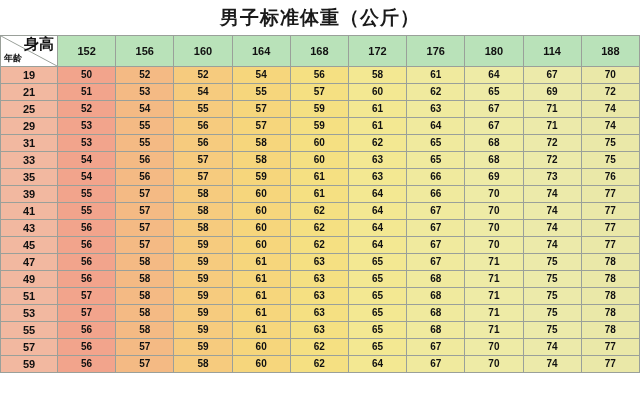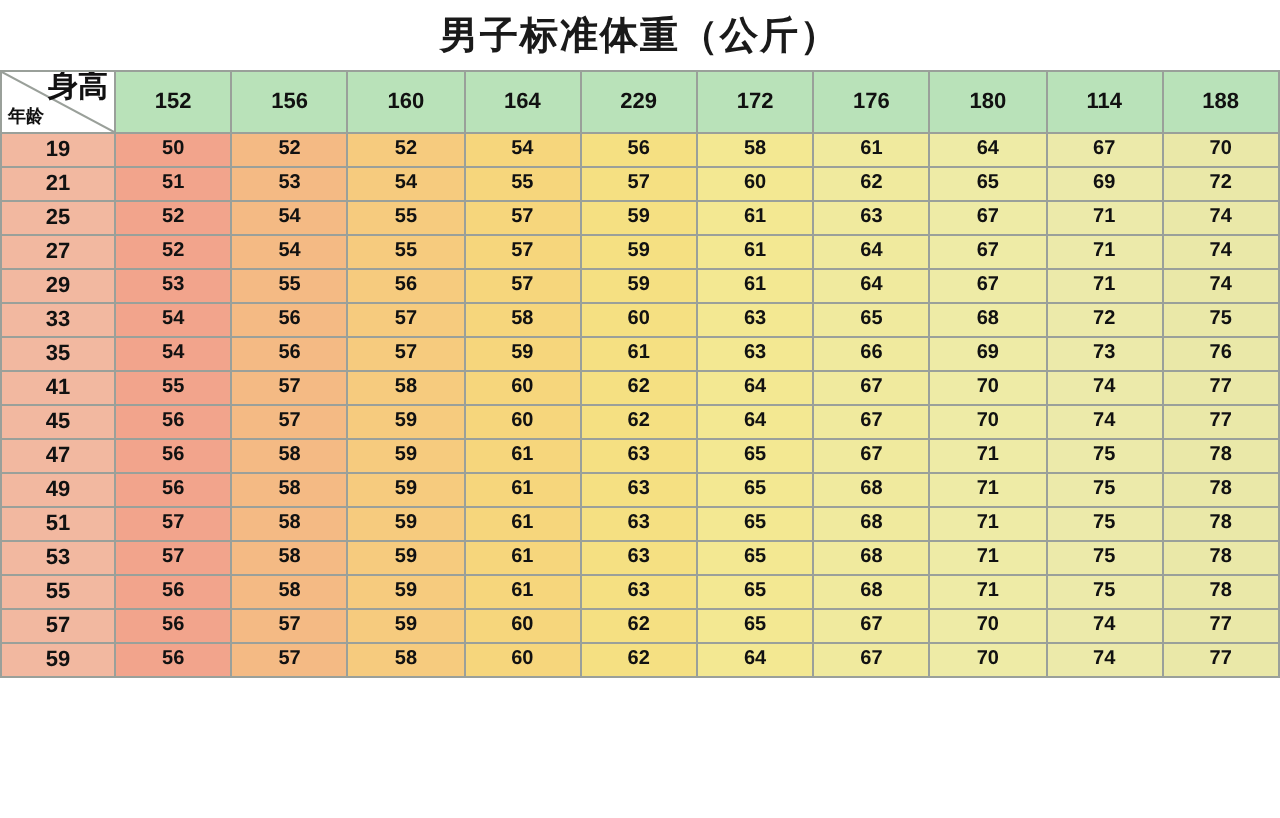--- a/index.html
+++ b/index.html
@@ -105,21 +105,21 @@
               <line x1="0" y1="0" x2="56" y2="30" stroke="#9aa09a" stroke-width="1"></line>
             </svg>
             <span class="corner-tr">身高</span>
             <span class="corner-bl">年龄</span>
           </div>
         </th>
       <th class="hdr">152</th>
           <th class="hdr">156</th>
           <th class="hdr">160</th>
           <th class="hdr">164</th>
-          <th class="hdr">229</th>
+          <th class="hdr">168</th>
           <th class="hdr">172</th>
           <th class="hdr">176</th>
           <th class="hdr">180</th>
           <th class="hdr">114</th>
           <th class="hdr">188</th>
         </tr>
     </thead>
     <tbody>
         <tr>
           <td class="age">19</td>
@@ -154,46 +154,46 @@
           <td style="background: rgb(246, 203, 126);">55</td>
           <td style="background: rgb(246, 214, 124);">57</td>
           <td style="background: rgb(245, 224, 130);">59</td>
           <td style="background: rgb(243, 232, 146);">61</td>
           <td style="background: rgb(240, 234, 158);">63</td>
           <td style="background: rgb(238, 235, 166);">67</td>
           <td style="background: rgb(236, 234, 170);">71</td>
           <td style="background: rgb(234, 232, 168);">74</td>
         </tr>
         <tr>
-          <td class="age">27</td>
-          <td style="background: rgb(242, 164, 140);">52</td>
-          <td style="background: rgb(244, 186, 132);">54</td>
-          <td style="background: rgb(246, 203, 126);">55</td>
-          <td style="background: rgb(246, 214, 124);">57</td>
-          <td style="background: rgb(245, 224, 130);">59</td>
-          <td style="background: rgb(243, 232, 146);">61</td>
-          <td style="background: rgb(240, 234, 158);">64</td>
-          <td style="background: rgb(238, 235, 166);">67</td>
-          <td style="background: rgb(236, 234, 170);">71</td>
-          <td style="background: rgb(234, 232, 168);">74</td>
-        </tr>
-        <tr>
           <td class="age">29</td>
           <td style="background: rgb(242, 164, 140);">53</td>
           <td style="background: rgb(244, 186, 132);">55</td>
           <td style="background: rgb(246, 203, 126);">56</td>
           <td style="background: rgb(246, 214, 124);">57</td>
           <td style="background: rgb(245, 224, 130);">59</td>
           <td style="background: rgb(243, 232, 146);">61</td>
           <td style="background: rgb(240, 234, 158);">64</td>
           <td style="background: rgb(238, 235, 166);">67</td>
           <td style="background: rgb(236, 234, 170);">71</td>
           <td style="background: rgb(234, 232, 168);">74</td>
         </tr>
         <tr>
+          <td class="age">31</td>
+          <td style="background: rgb(242, 164, 140);">53</td>
+          <td style="background: rgb(244, 186, 132);">55</td>
+          <td style="background: rgb(246, 203, 126);">56</td>
+          <td style="background: rgb(246, 214, 124);">58</td>
+          <td style="background: rgb(245, 224, 130);">60</td>
+          <td style="background: rgb(243, 232, 146);">62</td>
+          <td style="background: rgb(240, 234, 158);">65</td>
+          <td style="background: rgb(238, 235, 166);">68</td>
+          <td style="background: rgb(236, 234, 170);">72</td>
+          <td style="background: rgb(234, 232, 168);">75</td>
+        </tr>
+        <tr>
           <td class="age">33</td>
           <td style="background: rgb(242, 164, 140);">54</td>
           <td style="background: rgb(244, 186, 132);">56</td>
           <td style="background: rgb(246, 203, 126);">57</td>
           <td style="background: rgb(246, 214, 124);">58</td>
           <td style="background: rgb(245, 224, 130);">60</td>
           <td style="background: rgb(243, 232, 146);">63</td>
           <td style="background: rgb(240, 234, 158);">65</td>
           <td style="background: rgb(238, 235, 166);">68</td>
           <td style="background: rgb(236, 234, 170);">72</td>
@@ -206,22 +206,48 @@
           <td style="background: rgb(246, 203, 126);">57</td>
           <td style="background: rgb(246, 214, 124);">59</td>
           <td style="background: rgb(245, 224, 130);">61</td>
           <td style="background: rgb(243, 232, 146);">63</td>
           <td style="background: rgb(240, 234, 158);">66</td>
           <td style="background: rgb(238, 235, 166);">69</td>
           <td style="background: rgb(236, 234, 170);">73</td>
           <td style="background: rgb(234, 232, 168);">76</td>
         </tr>
         <tr>
+          <td class="age">39</td>
+          <td style="background: rgb(242, 164, 140);">55</td>
+          <td style="background: rgb(244, 186, 132);">57</td>
+          <td style="background: rgb(246, 203, 126);">58</td>
+          <td style="background: rgb(246, 214, 124);">60</td>
+          <td style="background: rgb(245, 224, 130);">61</td>
+          <td style="background: rgb(243, 232, 146);">64</td>
+          <td style="background: rgb(240, 234, 158);">66</td>
+          <td style="background: rgb(238, 235, 166);">70</td>
+          <td style="background: rgb(236, 234, 170);">74</td>
+          <td style="background: rgb(234, 232, 168);">77</td>
+        </tr>
+        <tr>
           <td class="age">41</td>
           <td style="background: rgb(242, 164, 140);">55</td>
+          <td style="background: rgb(244, 186, 132);">57</td>
+          <td style="background: rgb(246, 203, 126);">58</td>
+          <td style="background: rgb(246, 214, 124);">60</td>
+          <td style="background: rgb(245, 224, 130);">62</td>
+          <td style="background: rgb(243, 232, 146);">64</td>
+          <td style="background: rgb(240, 234, 158);">67</td>
+          <td style="background: rgb(238, 235, 166);">70</td>
+          <td style="background: rgb(236, 234, 170);">74</td>
+          <td style="background: rgb(234, 232, 168);">77</td>
+        </tr>
+        <tr>
+          <td class="age">43</td>
+          <td style="background: rgb(242, 164, 140);">56</td>
           <td style="background: rgb(244, 186, 132);">57</td>
           <td style="background: rgb(246, 203, 126);">58</td>
           <td style="background: rgb(246, 214, 124);">60</td>
           <td style="background: rgb(245, 224, 130);">62</td>
           <td style="background: rgb(243, 232, 146);">64</td>
           <td style="background: rgb(240, 234, 158);">67</td>
           <td style="background: rgb(238, 235, 166);">70</td>
           <td style="background: rgb(236, 234, 170);">74</td>
           <td style="background: rgb(234, 232, 168);">77</td>
         </tr>

